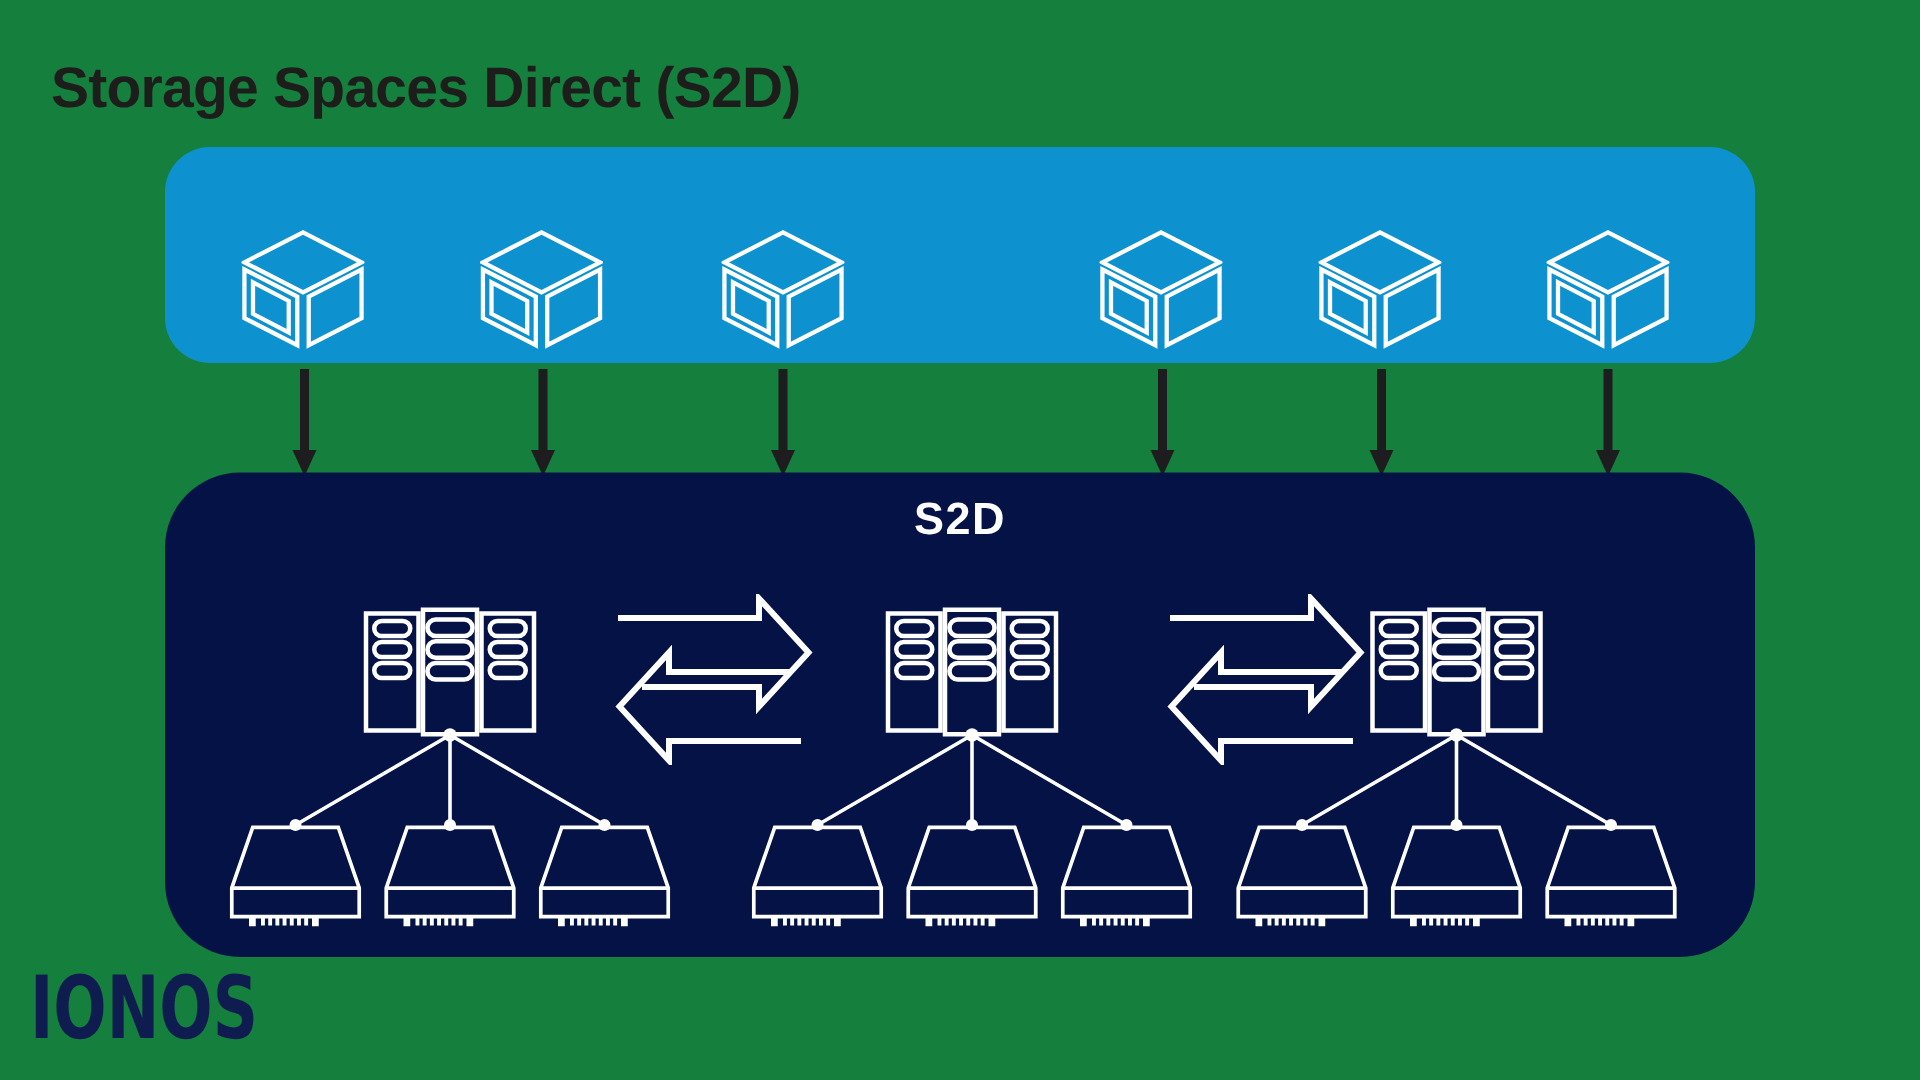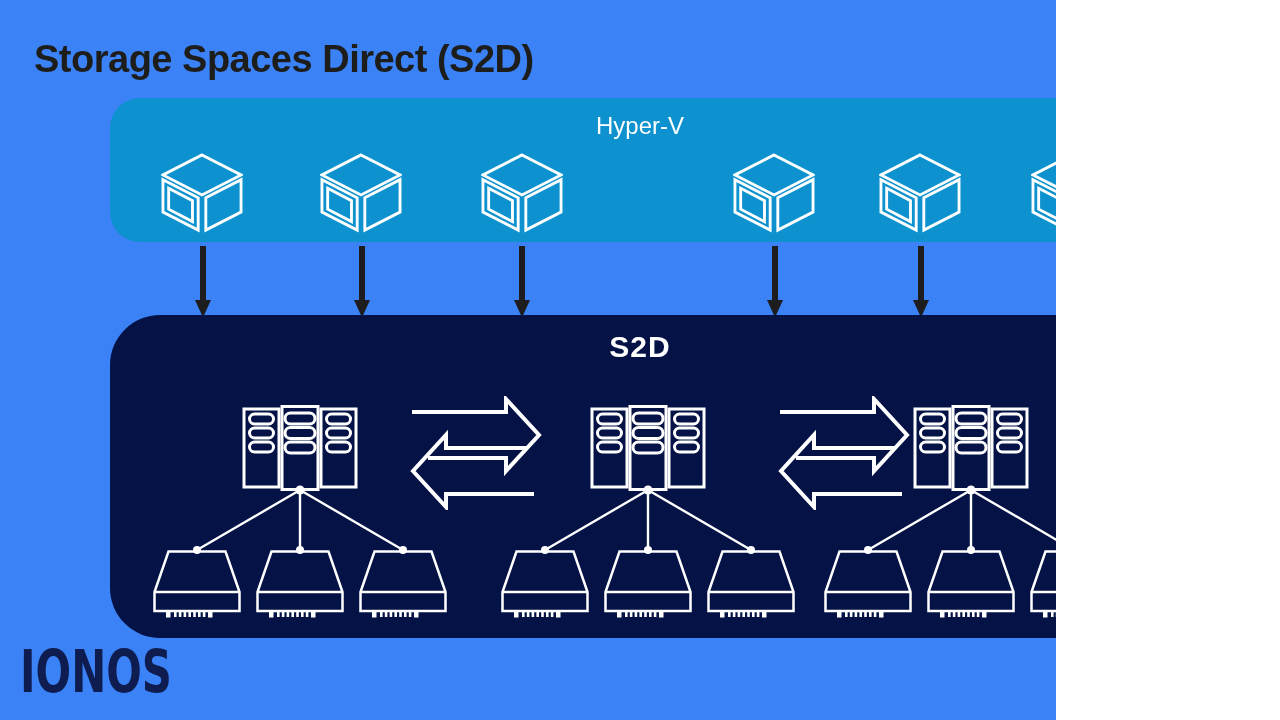--- a/index.html
+++ b/index.html
@@ -1,18 +1,18 @@
 <!DOCTYPE html>
 <html><head>
 <meta charset="utf-8">
 <style>
   html,body{margin:0;padding:0;}
   .stage{
-    position:relative;width:1056px;height:720px;
-    background:#3b82f6;overflow:hidden;
+    position:relative;width:1280px;height:720px;
+    background:#15803d;overflow:hidden;
     font-family:"Liberation Sans",sans-serif;
   }
   .abs{position:absolute;}
   .title{
     left:34px;top:38px;width:900px;
     font-size:38px;font-weight:bold;letter-spacing:-0.5px;
     color:#1d1d1b;
   }
   .hyperv-box{
     left:110px;top:98px;width:1060px;height:144px;
@@ -106,21 +106,20 @@
           <path d="M2,16 H96 V3 L129,39 L96,75 V62 H18"></path>
           <path d="M118,52 H36 V39 L3,75 L36,111 V98 H124"></path>
         </g>
       </symbol>
     </defs>
   </svg>
 
   <div class="abs title">Storage Spaces Direct (S2D)</div>
 
   <div class="abs hyperv-box"></div>
-  <div class="abs hyperv-label">Hyper-V</div>
 
   <svg class="abs cube cube-1">
       <use href="#sym-cube"></use>
     </svg>
   <svg class="abs cube cube-2">
       <use href="#sym-cube"></use>
     </svg>
   <svg class="abs cube cube-3">
       <use href="#sym-cube"></use>
     </svg>

